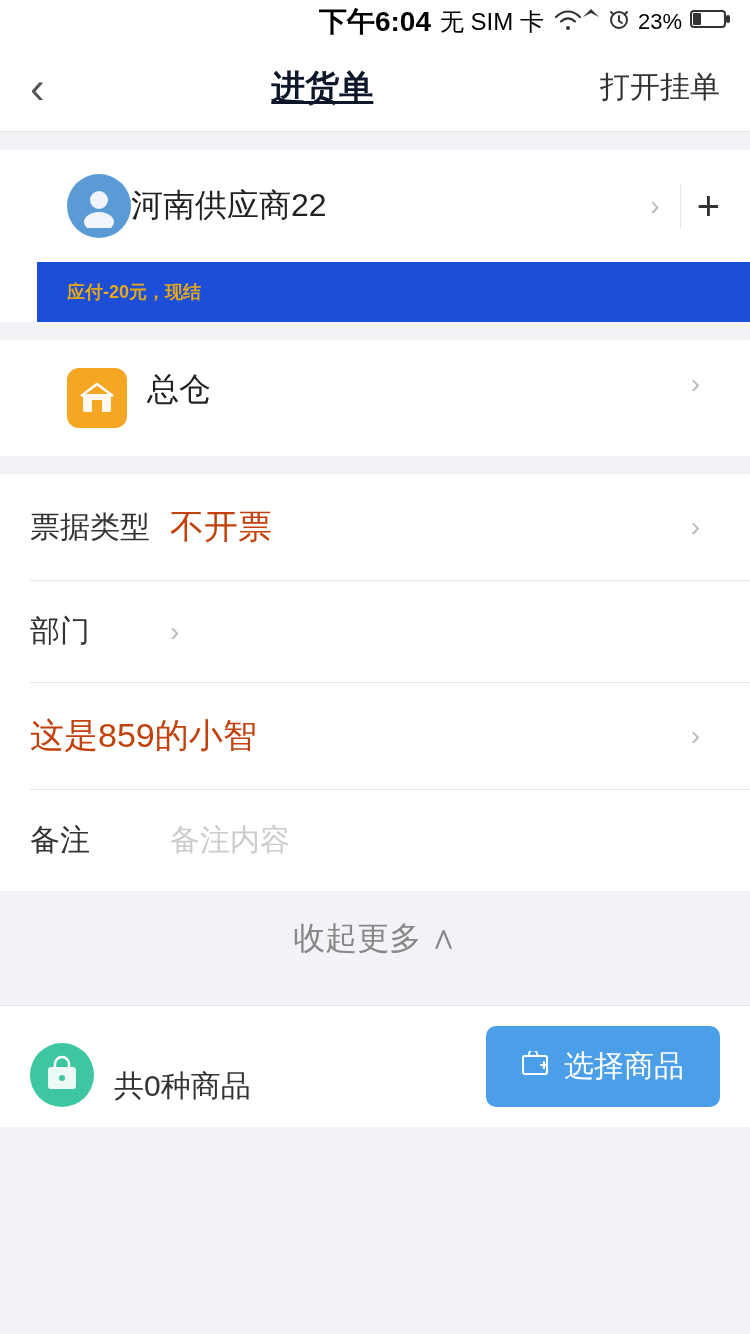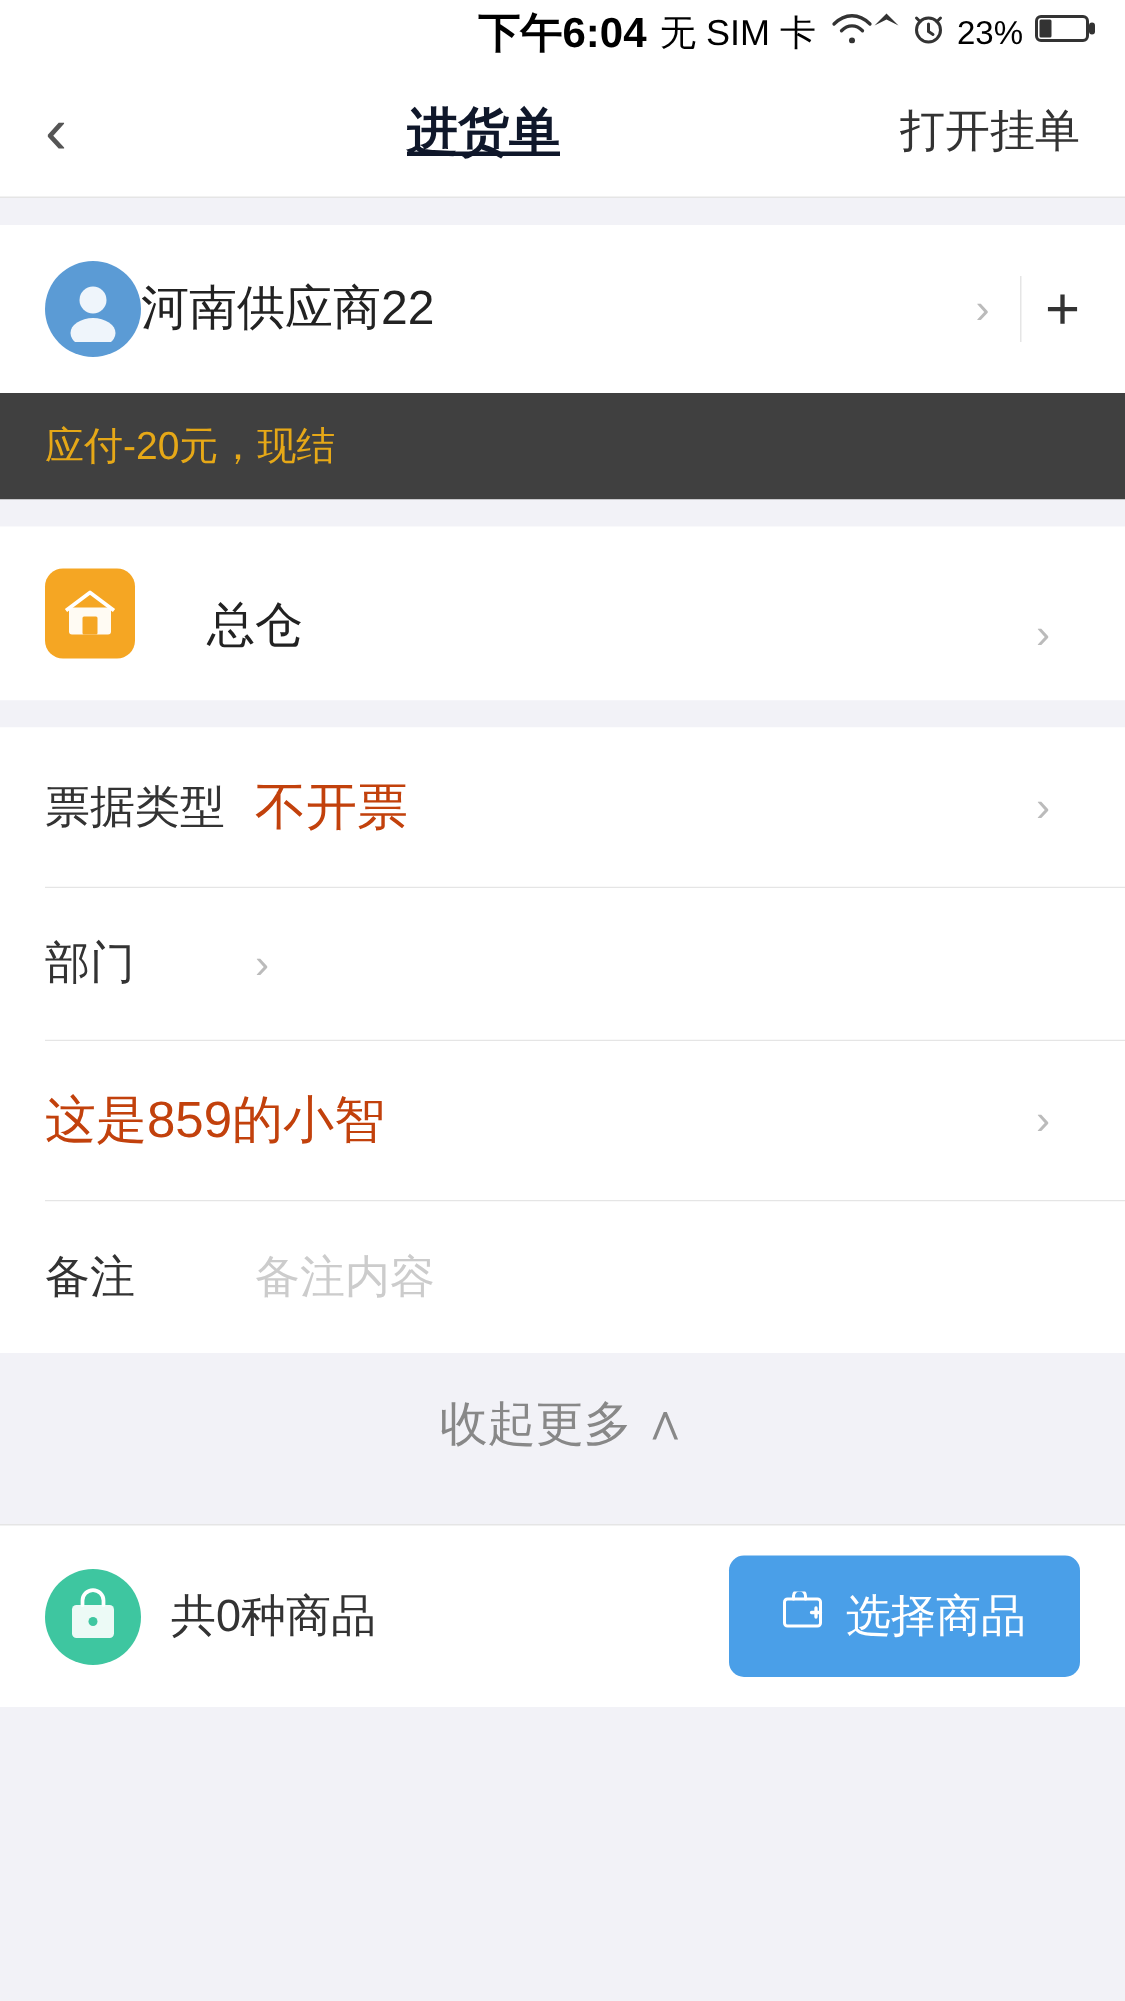--- a/index.html
+++ b/index.html
@@ -39,54 +39,54 @@
     }
     .nav-back { font-size: 36px; color: #333; cursor: pointer; }
     .nav-title { font-size: 34px; font-weight: 600; color: #0f172a; text-decoration: underline; }
     .nav-action { font-size: 30px; color: #333; }
 
     
     .divider-section { height: 18px; background: #f2f2f7; }
     .divider-line-indent { height: 1px; background: #e5e5e5; margin-left: 30px; }
 
     
-    .card { background: #fff; }
+    .card { background: #fff; padding-left: 37px; }
     .supplier-row {
       display: flex;
       align-items: center;
       padding: 24px 30px;
       background: #fff;
       position: relative;
     }
     .avatar-person {
       width: 64px; height: 64px; border-radius: 50%;
       background: #5b9bd5;
       display: flex; align-items: center; justify-content: center;
       overflow: hidden;
     }
     .avatar-person svg { width: 44px; height: 44px; }
     .supplier-name { font-size: 32px; color: #222; flex: 1; }
     .chevron { color: #bbb; font-size: 28px; margin-right: 20px; }
     .plus-icon { font-size: 40px; color: #333; padding-left: 16px; border-left: 1px solid #e5e5e5; height: 44px; display: flex; align-items: center; }
 
     
     .notice-bar {
-      background: #404040;
+      background: #1d4ed8;
       padding: 18px 30px;
-      font-size: 26px;
+      font-size: 18px;
       color: #e6a817;
+      font-weight: bold;
     }
 
     
     .warehouse-row {
       display: flex;
-      align-items: flex-end;
+      align-items: flex-start;
       padding: 28px 30px;
       background: #fff;
-      gap: 28px;
     }
     .warehouse-icon {
       width: 60px; height: 60px; border-radius: 12px;
       background: #f5a623;
       display: flex; align-items: center; justify-content: center;
       margin-right: 20px; flex-shrink: 0;
     }
     .warehouse-name { font-size: 32px; color: #222; flex: 1; }
 
     
@@ -110,21 +110,21 @@
       justify-content: center;
       padding: 26px 0;
       background: #f2f2f7;
       font-size: 32px;
       color: #888;
     }
 
     
     .product-bar {
       display: flex;
-      align-items: center;
+      align-items: flex-end;
       padding: 20px 30px;
       background: #fff;
       border-top: 1px solid #e5e5e5;
     }
     .product-icon {
       width: 64px; height: 64px; border-radius: 50%;
       background: #3ec6a0;
       display: flex; align-items: center; justify-content: center;
       margin-right: 20px; flex-shrink: 0;
     }

